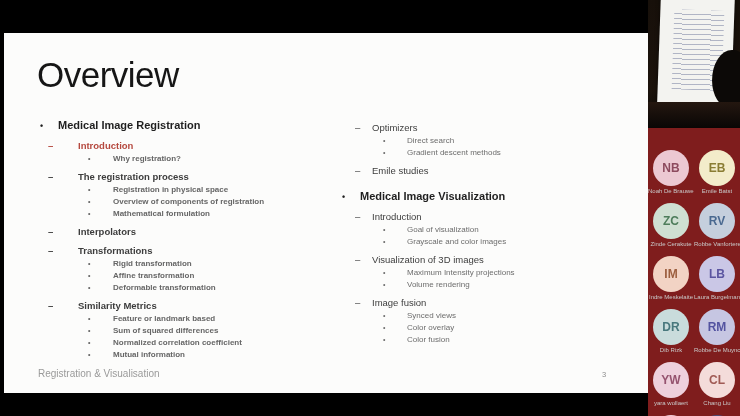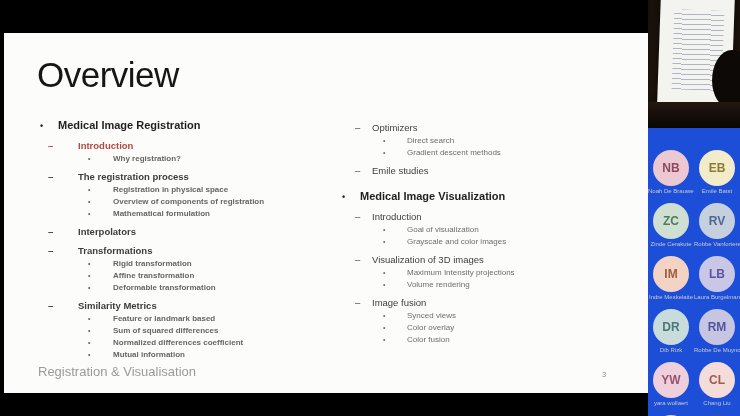--- a/index.html
+++ b/index.html
@@ -29,25 +29,25 @@
 
   .lvl2{font-size:8px;line-height:11px;margin-top:1px;padding-left:48px;
         color:#666;font-weight:600;gap:14px;}
   .lvl2 .mk{width:11px;font-size:7px;}
   .col-right .lvl2{padding-left:41px;font-weight:400;color:#6d6d6d;}
   .col-right .lvl2 .mk{width:10px;}
 
   .row.b{font-weight:700;}
   .row.red{color:var(--accent-red,#b5483e);}
 
-  .slide-footer{position:absolute;left:34px;bottom:14px;font-size:13px;color:#9a9a9a;}
+  .slide-footer{position:absolute;left:34px;bottom:14px;font-size:10px;color:#9a9a9a;}
   .page-num{position:absolute;left:598px;bottom:14px;font-size:7.5px;color:#8d8d8d;}
 
   
-  .sidebar{position:absolute;left:648px;top:0;width:92px;height:416px;background:#1d4ed8;}
+  .sidebar{position:absolute;left:648px;top:0;width:92px;height:416px;background:#7f1d1d;}
 
   .thumb{position:absolute;left:0;top:0;width:92px;height:128px;overflow:hidden;
          background:linear-gradient(to bottom,#17100a 0%,#1c130c 70%,#0a0705 100%);}
   .thumb .screen{position:absolute;left:11px;top:-4px;width:74px;height:108px;
                  background:#f3f3f0;transform:rotate(2deg);box-shadow:0 0 4px rgba(0,0,0,.6);}
   .thumb .screen-lines{position:absolute;left:14px;top:14px;right:10px;bottom:14px;
                  background:repeating-linear-gradient(to bottom,
                    transparent 0 4px, rgba(95,105,145,.45) 4px 5px);}
   .thumb .silhouette{position:absolute;right:-10px;top:50px;width:38px;height:58px;
                  background:#0c0907;border-radius:55% 45% 40% 50%;}
@@ -125,21 +125,21 @@
         <div class="row lvl2">
           <span class="mk">•</span>
           <span class="tx">Feature or landmark based</span>
         </div>
         <div class="row lvl2">
           <span class="mk">•</span>
           <span class="tx">Sum of squared differences</span>
         </div>
         <div class="row lvl2">
           <span class="mk">•</span>
-          <span class="tx">Normalized differences coefficient</span>
+          <span class="tx">Normalized correlation coefficient</span>
         </div>
         <div class="row lvl2">
           <span class="mk">•</span>
           <span class="tx">Mutual information</span>
         </div>
       </div>
     <div class="col col-right">
         <div class="row lvl1">
           <span class="mk">–</span>
           <span class="tx">Optimizers</span>

